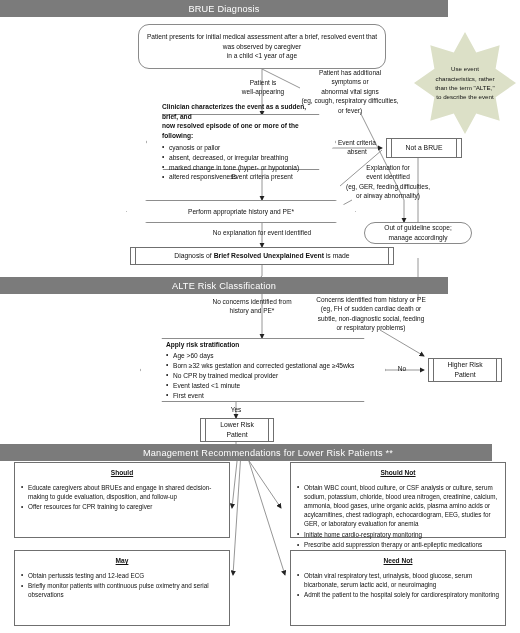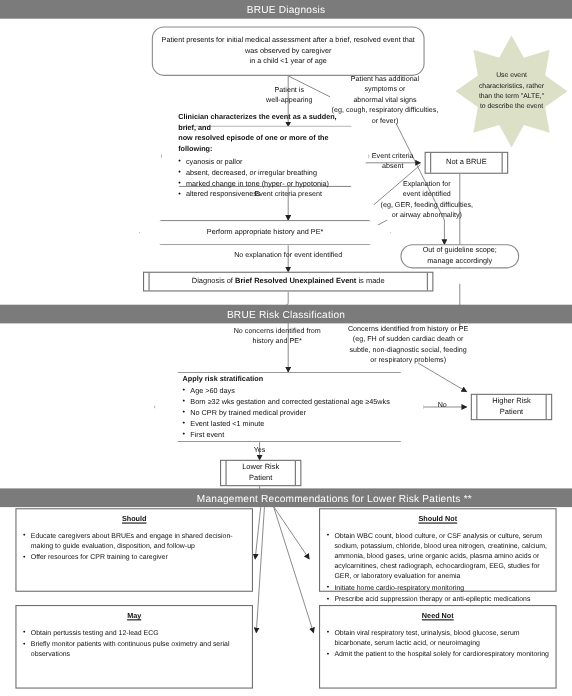--- a/index.html
+++ b/index.html
@@ -6,21 +6,21 @@
   body{
     width:520px;height:633px;position:relative;overflow:hidden;
     font-family:"Liberation Sans","DejaVu Sans",sans-serif;
     color:#111;
   }
   .canvas{position:absolute;inset:0;}
   svg.wires{position:absolute;left:0;top:0;width:520px;height:633px;pointer-events:none;}
 
   
   .band{
-    position:absolute;left:0;width:520px;height:17px;
+    position:absolute;left:0;width:448px;height:17px;
     background:#7b7b7b;color:#fff;
     display:flex;align-items:center;justify-content:center;
     font-size:9.2px;letter-spacing:.2px;
   }
 
   
   .node{position:absolute;box-sizing:border-box;}
   .rrect{
     border:1px solid #8a8a8a;border-radius:11px;background:#fff;
     display:flex;align-items:center;justify-content:center;text-align:center;
@@ -216,21 +216,21 @@
   <div class="node rect" style="left:130px;top:247px;width:264px;height:18px;">
     <span><span>Diagnosis of </span><span class="bold">Brief Resolved Unexplained Event</span><span> is made</span></span>
   </div>
 
   <div class="node rrect" style="left:364px;top:222px;width:108px;height:22px;flex-direction:column;">
     <div>Out of guideline scope;</div>
     <div>manage accordingly</div>
   </div>
 
   <div class="band" style="top:277px;">
-    <span>BRUE Risk Classification</span>
+    <span>ALTE Risk Classification</span>
   </div>
 
   <div class="lab" style="left:196px;top:297px;width:112px;">
     <div>No concerns identified from</div>
     <div>history and PE*</div>
   </div>
 
   <div class="lab" style="left:300px;top:295px;width:142px;">
     <div>Concerns identified from history or PE</div>
     <div>(eg, FH of sudden cardiac death or</div>

